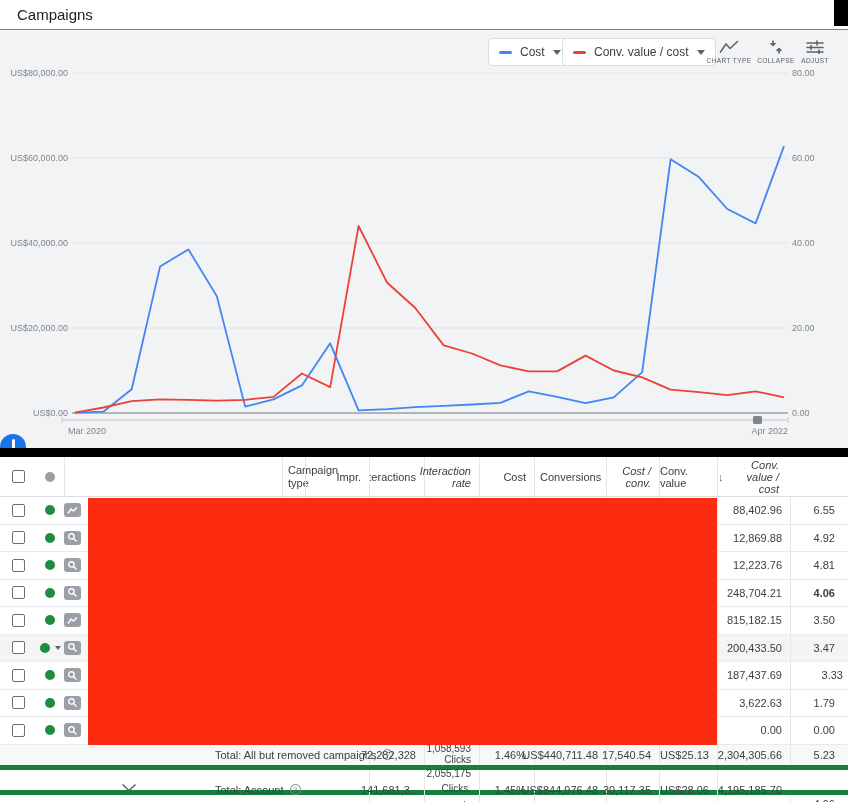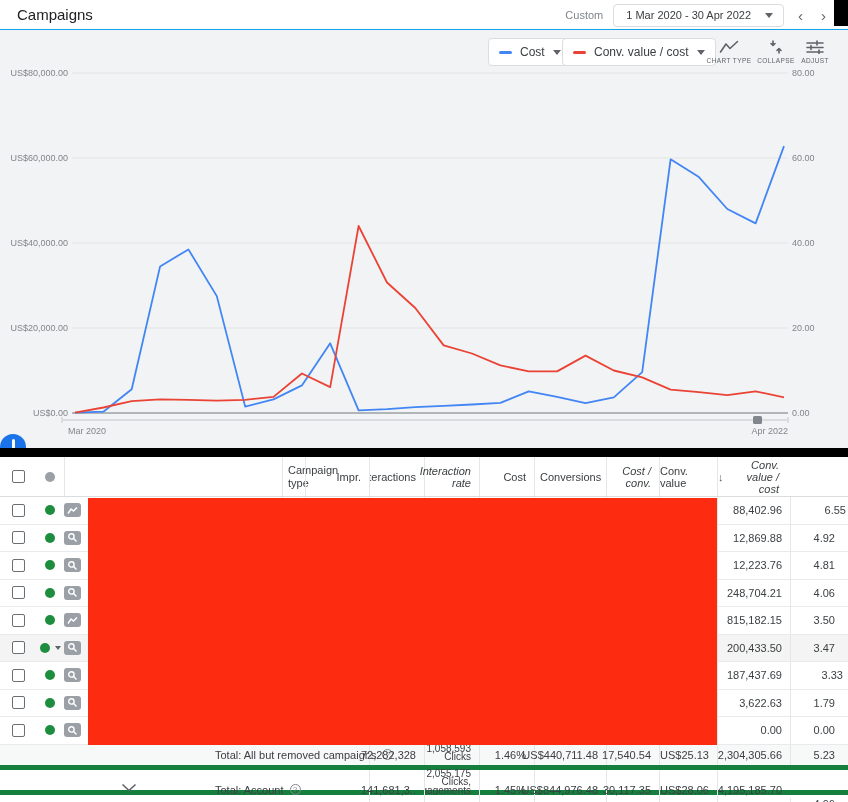--- a/index.html
+++ b/index.html
@@ -77,40 +77,31 @@
 
   .redaction { position:absolute; left:88px; top:41px; width:629px; height:247px; background:#fd2c10; z-index:3; }
 
   .total-row { height:25px; border-bottom:5px solid #15803d; position:relative; }
   .total-row.shaded { background:#f7f8f8; }
   .total-label-cell { grid-column:3/6; justify-content:flex-start; padding-left:151px; white-space:nowrap; }
   .help-ic { width:11px; height:11px; border:1px solid #80868b; border-radius:50%; font-size:7.5px;
              color:#80868b; display:inline-flex; align-items:center; justify-content:center;
              margin-left:6px; flex:none; }
   .expander { position:absolute; left:121px; top:8px; cursor:pointer; }
-  .small-lines { flex-direction:column; align-items:flex-end; justify-content:flex-start;
+  .small-lines { flex-direction:column; align-items:flex-end; justify-content:space-between;
                  font-size:10px; line-height:8.5px; }
   .small-lines > div { max-width:100%; }
   .rtl-clip { direction:rtl; overflow:hidden; white-space:nowrap; max-width:47px; }
   .bottom-gap { height:7px; background:#fff; }
 </style>
 </head>
 <body>
 
 <div class="topbar">
   <div class="topbar-title">Campaigns</div>
-  <div class="topbar-right">
-    <span class="custom-label">Custom</span>
-    <div class="datebox">
-      <span class="datebox-text">1 Mar 2020 - 30 Apr 2022</span>
-      <span class="caret-down"></span>
-    </div>
-    <button class="nav-chev">‹</button>
-    <button class="nav-chev">›</button>
-  </div>
   <div class="corner-black"></div>
 </div>
 
 <div class="chart-panel">
   <svg id="chart-svg">
       <line x1="72" x2="788" y1="383" y2="383" class="axisline"></line>
       <text x="68" y="386" text-anchor="end" class="ticklabel">US$0.00</text>
       <text x="792" y="386" class="ticklabel">0.00</text>
       <line x1="72" x2="788" y1="298" y2="298" class="gridline"></line>
       <text x="68" y="301" text-anchor="end" class="ticklabel">US$20,000.00</text>
@@ -217,21 +208,21 @@
       </div>
     <div class="cell bl"></div>
       <div class="cell bl"></div>
       <div class="cell bl"></div>
       <div class="cell bl"></div>
       <div class="cell bl"></div>
       <div class="cell bl"></div>
       <div class="cell bl"></div>
       <div class="cell bl"></div>
     <div class="cell bl num">88,402.96</div>
-    <div class="cell bl num" style="padding-right:2px;">6.55</div>
+    <div class="cell bl num" style="padding-right:13px;">6.55</div>
   </div>
 
   <div class="grid trow">
     <div class="cell c-center">
         <span class="cbx"></span>
       </div>
     <div class="cell c-center">
         <span class="dot dot-green"></span>
       </div>
     <div class="cell">
@@ -298,21 +289,21 @@
       </div>
     <div class="cell bl"></div>
       <div class="cell bl"></div>
       <div class="cell bl"></div>
       <div class="cell bl"></div>
       <div class="cell bl"></div>
       <div class="cell bl"></div>
       <div class="cell bl"></div>
       <div class="cell bl"></div>
     <div class="cell bl num">248,704.21</div>
-    <div class="cell bl num" style="padding-right:13px;">4.06</div>
+    <div class="cell bl num" style="padding-right:13px;font-weight:bold;">4.06</div>
   </div>
 
   <div class="grid trow">
     <div class="cell c-center">
         <span class="cbx"></span>
       </div>
     <div class="cell c-center">
         <span class="dot dot-green"></span>
       </div>
     <div class="cell">

